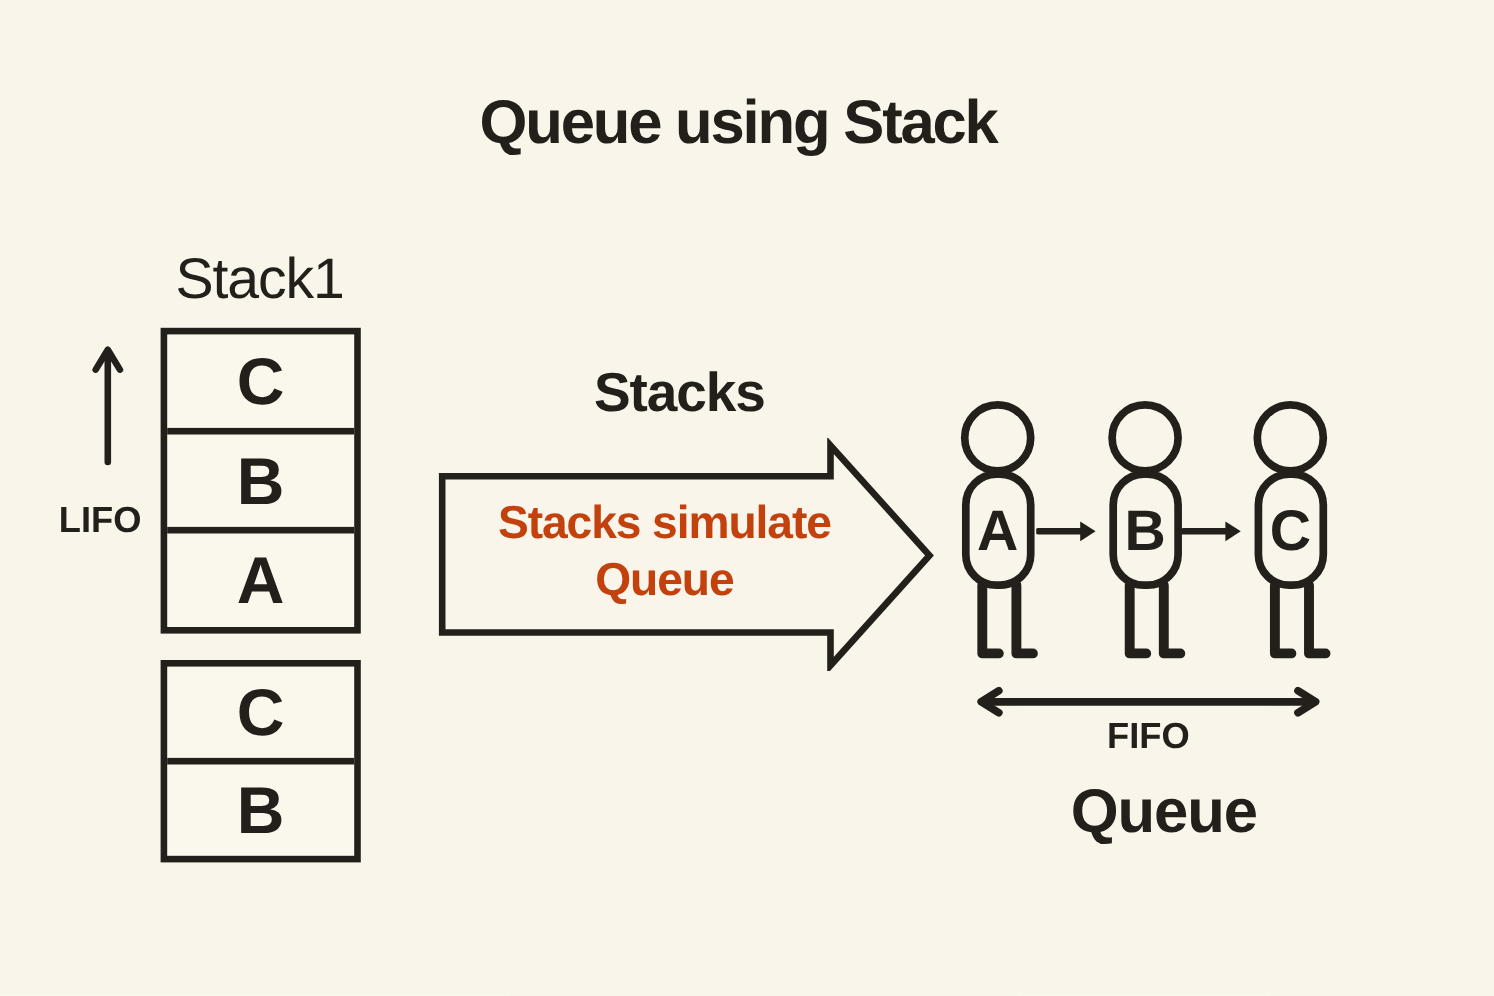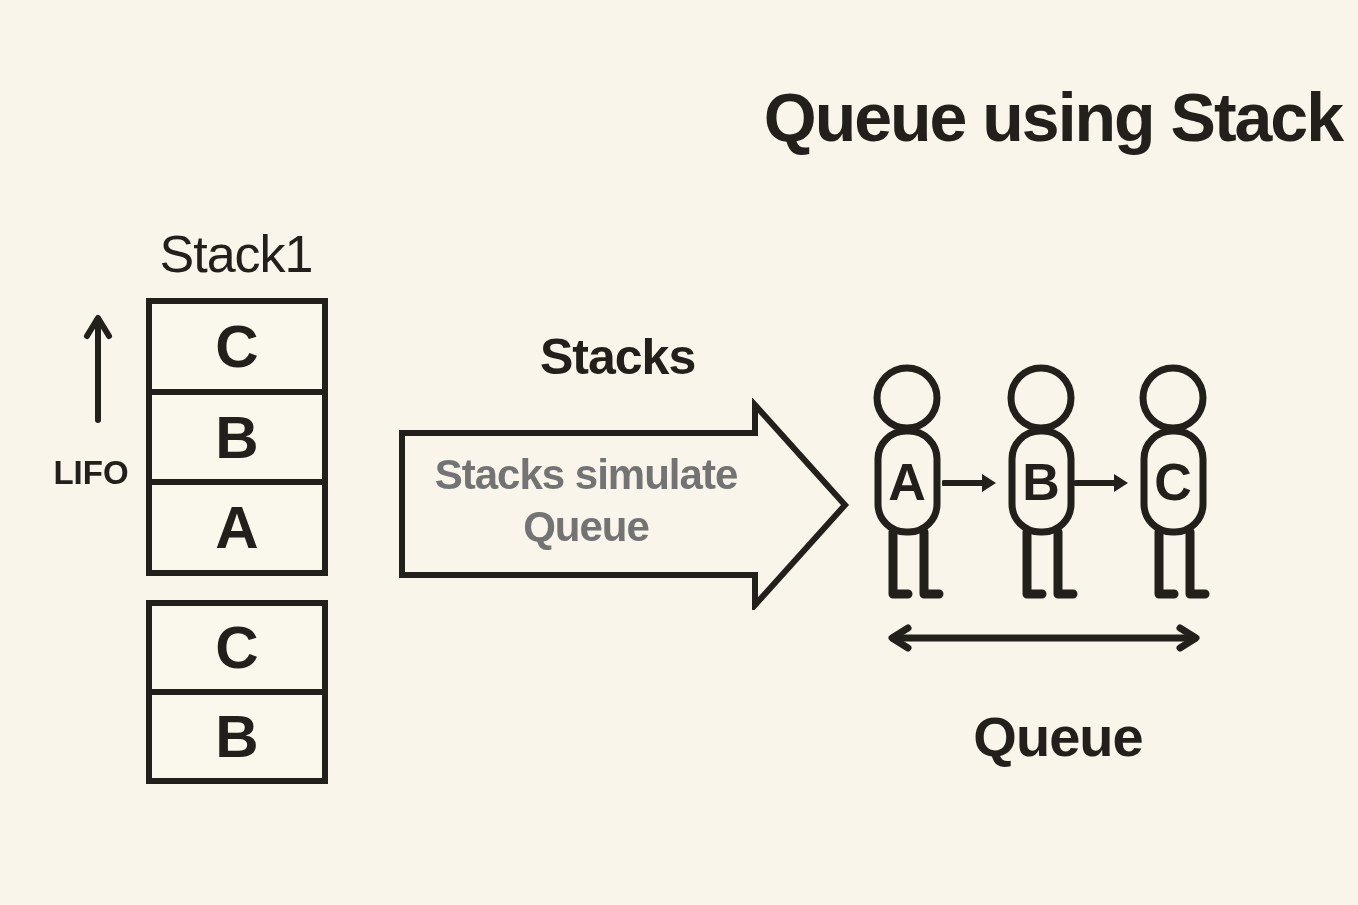--- a/index.html
+++ b/index.html
@@ -12,22 +12,22 @@
     background: #F9F5EA;
     overflow: hidden;
     color: #23201B;
   }
 
   .abs { position: absolute; }
 
   
   .title {
     left: 0; right: 16px; top: 78px;
-    text-align: right;
-    font-size: 68px;
+    text-align: center;
+    font-size: 56px;
     font-weight: 800;
     letter-spacing: -2px;
     color: #23201B;
   }
   .stack1-label {
     left: 136px; top: 224px; width: 200px;
     text-align: center;
     font-size: 52px; font-weight: 400; letter-spacing: -1px;
   }
   .stacks-heading {
@@ -73,25 +73,25 @@
     color: #23201B;
   }
   .stack-cell + .stack-cell { border-top: 6px solid #23201B; }
 
   
   svg .stroke { fill: none; stroke: #23201B; }
   svg .fillhead { fill: #23201B; stroke: none; }
 
   
   .arrow-text {
-    left: 386px; top: 449px; width: 400px;
+    left: 404px; top: 449px; width: 400px;
     text-align: center;
     font-size: 42px; font-weight: 800; letter-spacing: -1px;
     line-height: 52px;
-    color: #737373;
+    color: #c2410c;
   }
 
   
   .person text {
     fill: #23201B;
     font-family: "Liberation Sans", "DejaVu Sans", sans-serif;
     font-size: 52px;
     font-weight: 800;
     text-anchor: middle;
   }
@@ -166,16 +166,17 @@
     <path class="stroke" d="M56 171 V233 H71" stroke-width="9" stroke-linecap="round" stroke-linejoin="round"></path>
     <text x="39" y="139">C</text>
   </svg>
 
   <svg class="abs" style="left:884px; top:624px;" width="320" height="28" viewBox="0 0 320 28">
     <line class="stroke" x1="10" y1="14" x2="310" y2="14" stroke-width="7" stroke-linecap="round"></line>
     <polyline class="stroke" points="24,4 8,14 24,24" stroke-width="7" stroke-linecap="round" stroke-linejoin="round"></polyline>
     <polyline class="stroke" points="296,4 312,14 296,24" stroke-width="7" stroke-linecap="round" stroke-linejoin="round"></polyline>
   </svg>
 
+  <div class="abs fifo-label">FIFO</div>
 
   <div class="abs queue-label">Queue</div>
 
 </div>
 
 </body></html>

